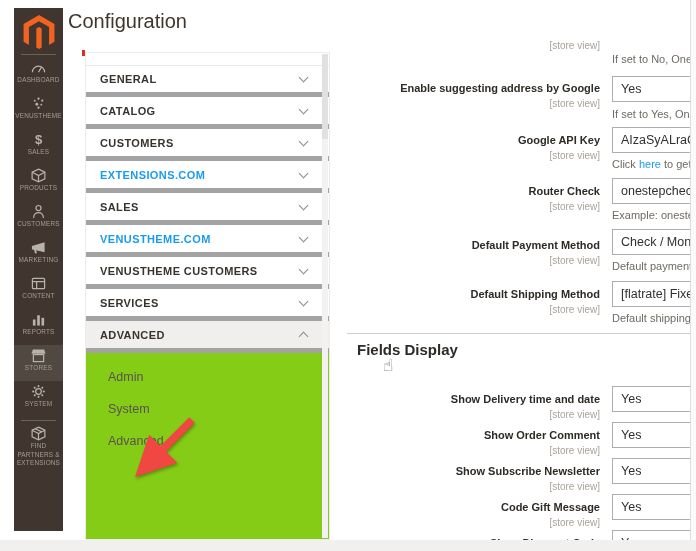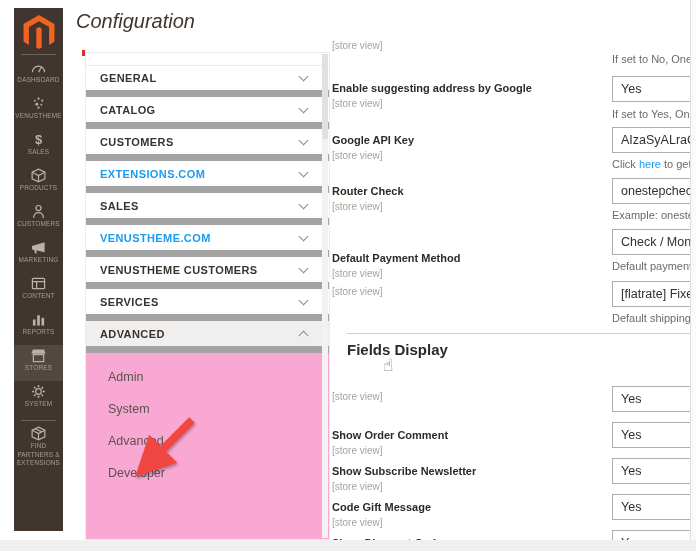--- a/index.html
+++ b/index.html
@@ -13,51 +13,51 @@
   .logo{display:block;margin:7px auto 3px auto;width:32px;height:36px;}
   .side-div{border-top:1px solid #6b6259;margin:3px 7px 2px 7px;}
   .nav-item{height:36px;text-align:center;padding-top:3px;box-sizing:border-box;cursor:pointer;}
   .nav-item.active{background:#514841;}
   .nav-item.tall{height:44px;}
   .nav-item svg{display:block;margin:0 auto;width:17px;height:15px;}
   .nav-label{display:block;font-size:6.4px;line-height:1.35;color:#a79d95;letter-spacing:.2px;margin-top:1px;}
   .icon-stroke{stroke:#b8b2ab;fill:none;stroke-width:1.3;}
   .icon-fill{fill:#b8b2ab;stroke:none;}
   
-  .page-title{position:absolute;left:76px;top:10px;font-size:20px;color:#41362d;z-index:2;font-style:italic;}
+  .page-title{position:absolute;left:68px;top:10px;font-size:20px;color:#41362d;z-index:2;}
   
   .acc{position:absolute;left:85px;top:52px;width:245px;height:488px;background:#fff;
        border:1px solid #ececec;box-sizing:border-box;padding-top:12px;z-index:3;display:flex;flex-direction:column;}
   .acc-row{height:32px;box-sizing:border-box;display:flex;align-items:center;
-           padding:0 22px 0 14px;border-bottom:7px solid #a3a3a3;cursor:pointer;background:#fff;}
+           padding:0 22px 0 14px;border-bottom:5px solid #a3a3a3;cursor:pointer;background:#fff;}
   .acc-row:first-child{border-top:1px solid #e8e8e8;}
   .acc-label{font-size:11px;font-weight:bold;color:#39332e;letter-spacing:.4px;}
   .acc-row.link .acc-label{color:#1a9cee;}
   .acc-row.expanded{background:#f0efee;}
   .chev{margin-left:auto;width:6px;height:6px;border-right:1.5px solid #8c8c8c;border-bottom:1.5px solid #8c8c8c;
         transform:rotate(45deg);margin-top:-3px;}
   .chev.up{transform:rotate(-135deg);margin-top:4px;}
-  .acc-sub{background:#f9a8d4;flex:1;padding-top:8px;}
+  .acc-sub{background:#84cc16;flex:1;padding-top:8px;}
   .sub-item{padding:9px 0 9px 22px;font-size:12.5px;color:#5a534d;cursor:pointer;}
   .acc-scrollbar{position:absolute;right:1px;top:1px;bottom:1px;width:6px;background:#f3f2f1;}
   .acc-thumb{position:absolute;top:0;left:0;width:6px;height:85px;background:#e3e1df;}
   .red-tick{position:absolute;left:82px;top:50px;width:3px;height:6px;background:#e02b27;z-index:6;}
   
-  .f-label{position:absolute;left:332px;width:268px;text-align:left;z-index:2;}
+  .f-label{position:absolute;left:332px;width:268px;text-align:right;z-index:2;}
   .f-label .lab{font-size:11px;font-weight:bold;color:#2e2a26;line-height:1.15;}
   .f-label .scope{display:block;font-size:10px;color:#aaa29a;margin-top:2px;}
   .f-box{position:absolute;left:612px;width:92px;height:26px;box-sizing:border-box;
          border:1px solid #adadad;background:#fff;font-size:12.5px;color:#303030;
          line-height:24px;padding:0 4px 0 8px;white-space:nowrap;overflow:hidden;z-index:1;
          font-family:"Liberation Sans",sans-serif;}
   input.f-box{line-height:normal;}
   .f-note{position:absolute;left:612px;width:120px;font-size:11px;color:#6f6a64;white-space:nowrap;z-index:1;}
   .f-note a{color:#1a9cee;text-decoration:none;}
   .sec-divider{position:absolute;left:347px;width:349px;border-top:1px solid #cfcdcb;z-index:1;}
-  .sec-heading{position:absolute;left:347px;font-size:15px;font-weight:bold;color:#2e2a26;z-index:2;}
+  .sec-heading{position:absolute;left:357px;font-size:15px;font-weight:bold;color:#2e2a26;z-index:2;}
   .hand-cursor{position:absolute;left:383px;top:355px;font-size:17px;color:#6d6d6d;z-index:40;
                font-family:"DejaVu Sans",sans-serif;}
   
   .v-scroll{position:absolute;right:0;top:0;width:5px;height:540px;background:#fafafa;
             border-left:1px solid #dedede;z-index:30;}
   .bottom-band{position:absolute;left:0;top:540px;width:696px;height:11px;background:#f1f0ef;z-index:31;}
   
   .arrow-svg{position:absolute;left:128px;top:412px;width:80px;height:70px;z-index:50;
              filter:drop-shadow(1px 2px 1.5px rgba(0,0,0,.3));}
 </style>
@@ -212,21 +212,20 @@
     <span class="chev"></span>
   </div>
   <div class="acc-row expanded">
     <span class="acc-label">ADVANCED</span>
     <span class="chev up"></span>
   </div>
   <div class="acc-sub">
     <div class="sub-item">Admin</div>
     <div class="sub-item">System</div>
     <div class="sub-item">Advanced</div>
-    <div class="sub-item">Developer</div>
   </div>
   <div class="acc-scrollbar">
       <div class="acc-thumb"></div>
     </div>
 </div>
 
 <div class="f-label" style="top:40px">
   <span class="scope" style="margin-top:0">[store view]</span>
 </div>
 <div class="f-note" style="top:53px">If set to No, Onestepche</div>
@@ -245,38 +244,40 @@
 <input class="f-box" style="top: 127px;" type="text" value="AIzaSyALraGXIzRqFl">
 <div class="f-note" style="top:158px"><span>Click </span><a href="#">here</a><span> to get API key</span></div>
 
 <div class="f-label" style="top:181px">
   <span class="lab">Router Check</span>
   <span class="scope">[store view]</span>
 </div>
 <input class="f-box" style="top: 178px;" type="text" value="onestepcheckout.ht">
 <div class="f-note" style="top:209px">Example: onestepcheck</div>
 
-<div class="f-label" style="top:248px">
+<div class="f-label" style="top:235px">
   <span class="lab">Default Payment Method</span>
   <span class="scope">[store view]</span>
 </div>
 <div class="f-box" style="top:229px">Check / Money orde</div>
 <div class="f-note" style="top:260px">Default payment metho</div>
 
 <div class="f-label" style="top:284px">
+  <span class="lab">Default Shipping Method</span>
   <span class="scope">[store view]</span>
 </div>
 <div class="f-box" style="top:281px">[flatrate] Fixed</div>
 <div class="f-note" style="top:312px">Default shipping metho</div>
 
 <div class="sec-divider" style="top:333px"></div>
 <div class="sec-heading" style="top:341px">Fields Display</div>
 <div class="hand-cursor">☝</div>
 
 <div class="f-label" style="top:389px">
+  <span class="lab">Show Delivery time and date</span>
   <span class="scope">[store view]</span>
 </div>
 <div class="f-box" style="top:386px">Yes</div>
 
 <div class="f-label" style="top:425px">
   <span class="lab">Show Order Comment</span>
   <span class="scope">[store view]</span>
 </div>
 <div class="f-box" style="top:422px">Yes</div>
 

